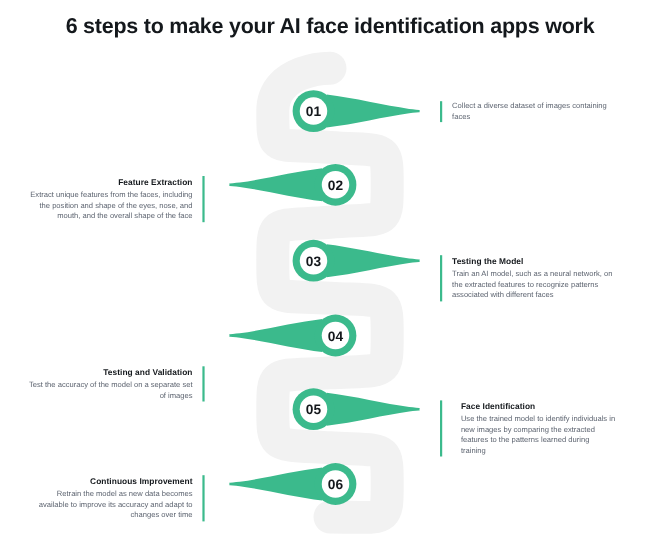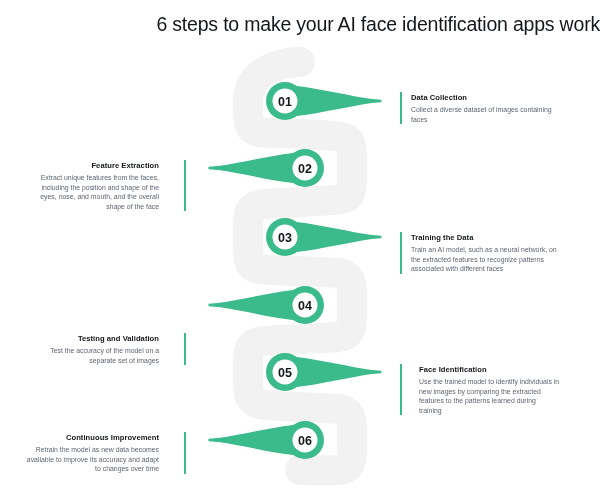--- a/index.html
+++ b/index.html
@@ -21,23 +21,23 @@
     height: 499px;
     background: #ffffff;
   }
 
   
   .page-title {
     position: absolute;
     left: 0;
     top: 11px;
     width: 600px;
-    text-align: right;
+    text-align: center;
     font-size: 19.5px;
-    font-weight: normal;
+    font-weight: bold;
     color: #14181c;
     letter-spacing: -0.2px;
     line-height: 26px;
   }
 
   
   #flow-svg {
     position: absolute;
     left: 0;
     top: 0;
@@ -49,21 +49,21 @@
   .step-text {
     position: absolute;
     box-sizing: border-box;
   }
   .step-text.right {
     padding-left: 9px;
     border-left: 2px solid #3BBA8C;
     text-align: left;
   }
   .step-text.left {
-    padding-right: 25px;
+    padding-right: 9px;
     border-right: 2px solid #3BBA8C;
     text-align: right;
   }
   .step-heading {
     font-size: 7.6px;
     font-weight: bold;
     color: #14181c;
     line-height: 11px;
     margin: 0 0 2px 0;
     letter-spacing: 0.05px;
@@ -183,31 +183,30 @@
                C 240 445, 268 452, 293 455 Z" fill="#3BBA8C"></path>
       <circle cx="305" cy="440" r="19" fill="#3BBA8C"></circle>
       <circle cx="305" cy="440" r="12.5" fill="#ffffff"></circle>
       <circle cx="205" cy="440" r="3.6" fill="#ffffff"></circle>
       <text class="marker-label" x="305" y="444.6" text-anchor="middle">06</text>
     </g>
 
   </svg>
 
   <div class="step-text right" id="text-1">
-    <p class="step-heading">Data Collection</p>
     <p class="step-desc">Collect a diverse dataset of images containing faces</p>
   </div>
 
   <div class="step-text left" id="text-2">
     <p class="step-heading">Feature Extraction</p>
     <p class="step-desc">Extract unique features from the faces, including the position and shape of the eyes, nose, and mouth, and the overall shape of the face</p>
   </div>
 
   <div class="step-text right" id="text-3">
-    <p class="step-heading">Training the Data</p>
+    <p class="step-heading">Testing the Model</p>
     <p class="step-desc">Train an AI model, such as a neural network, on the extracted features to recognize patterns associated with different faces</p>
   </div>
 
   <div class="step-text left" id="text-4">
     <p class="step-heading">Testing and Validation</p>
     <p class="step-desc">Test the accuracy of the model on a separate set of images</p>
   </div>
 
   <div class="step-text right" id="text-5">
     <p class="step-heading">Face Identification</p>

